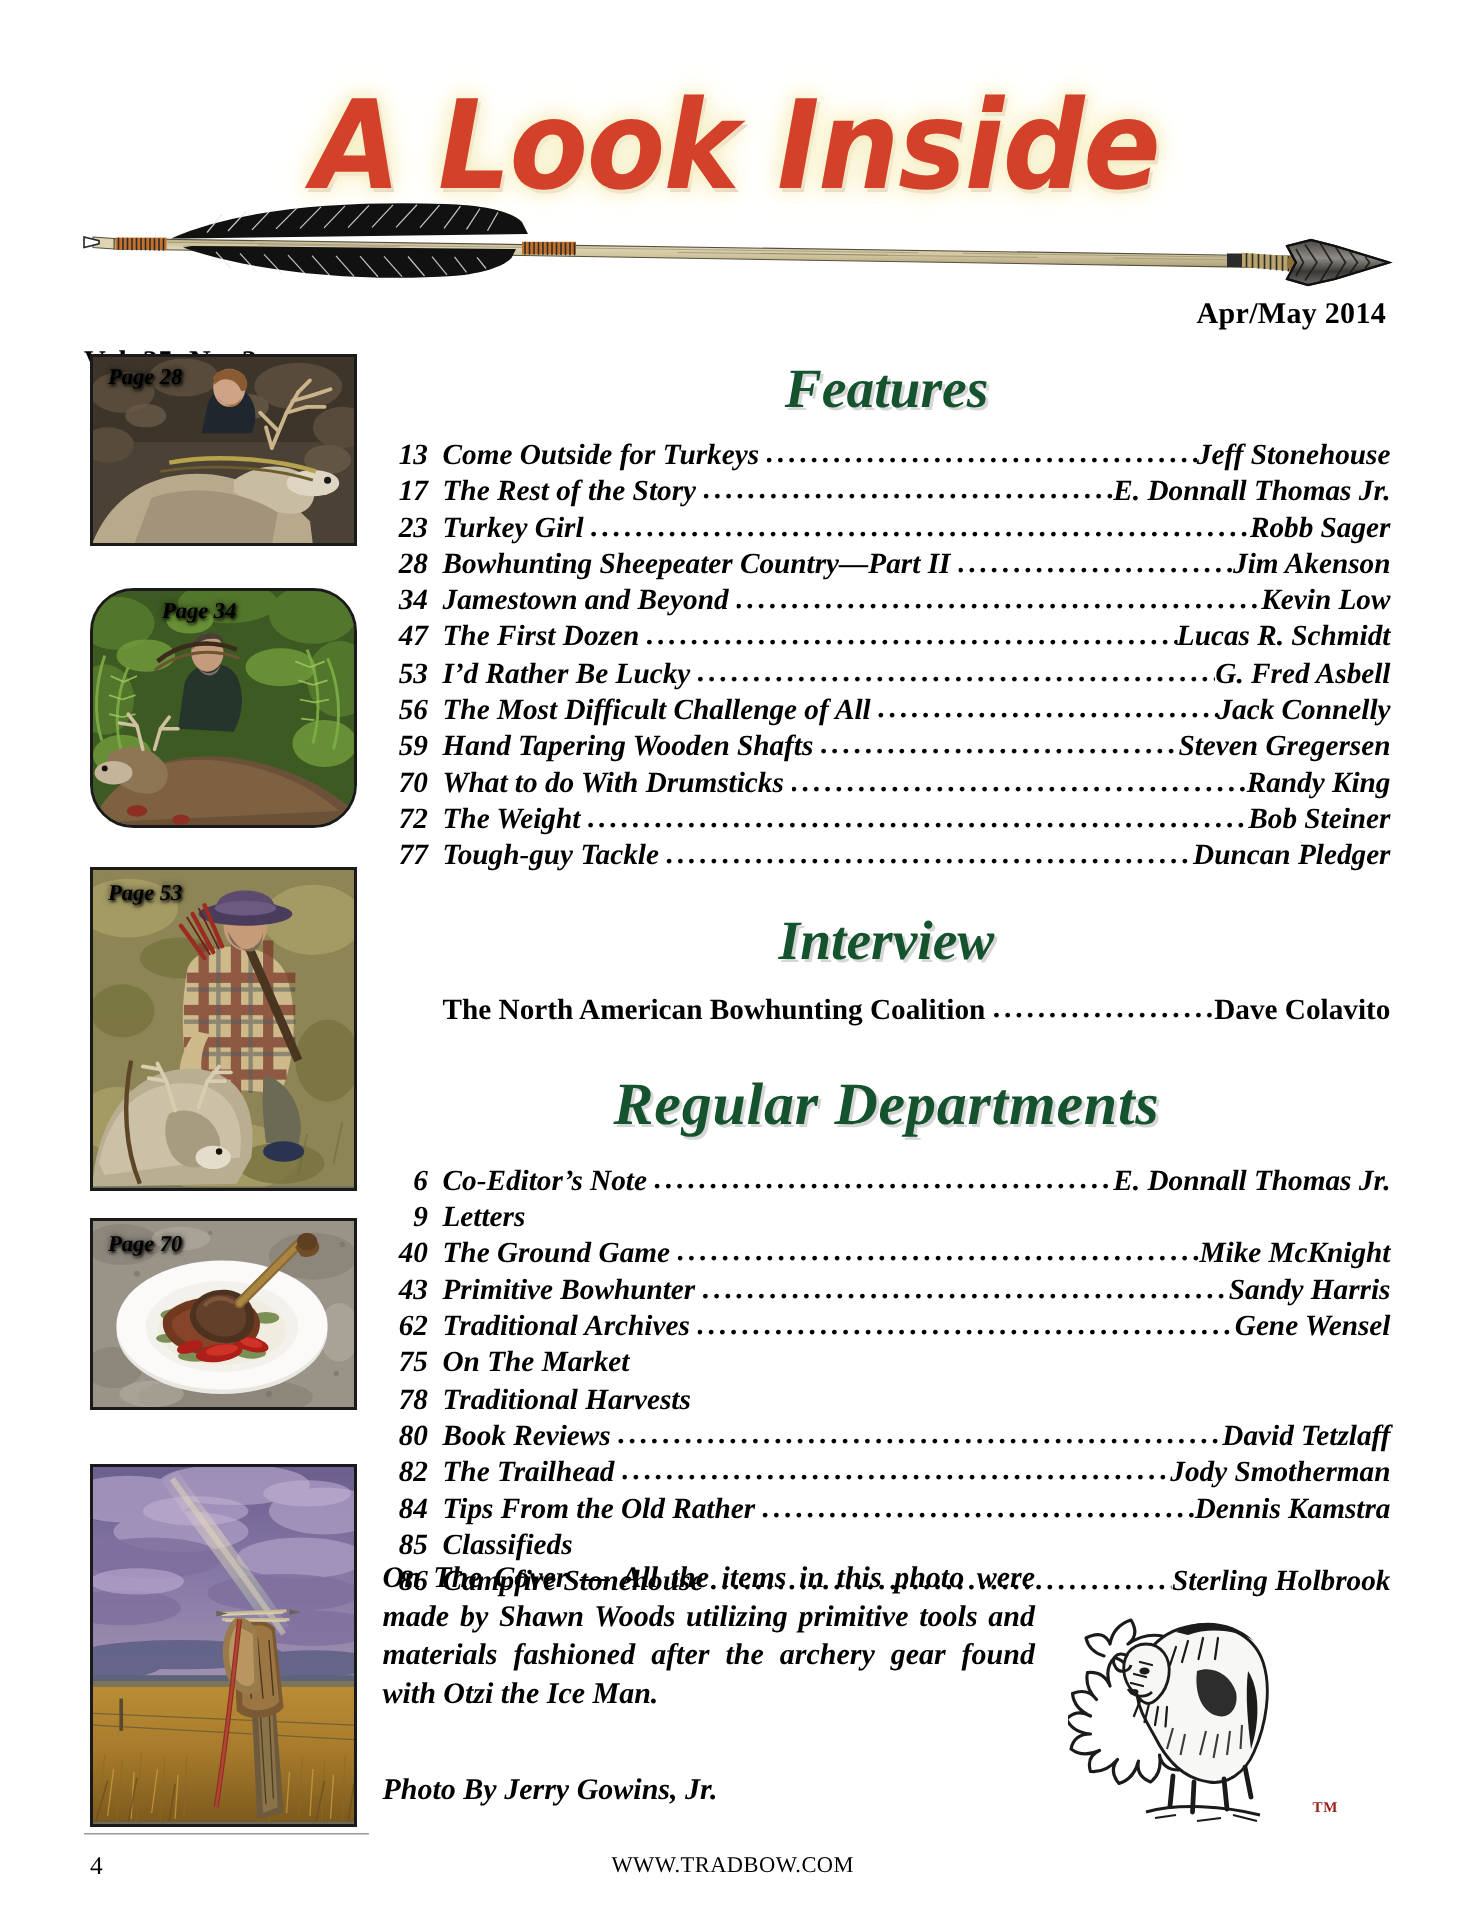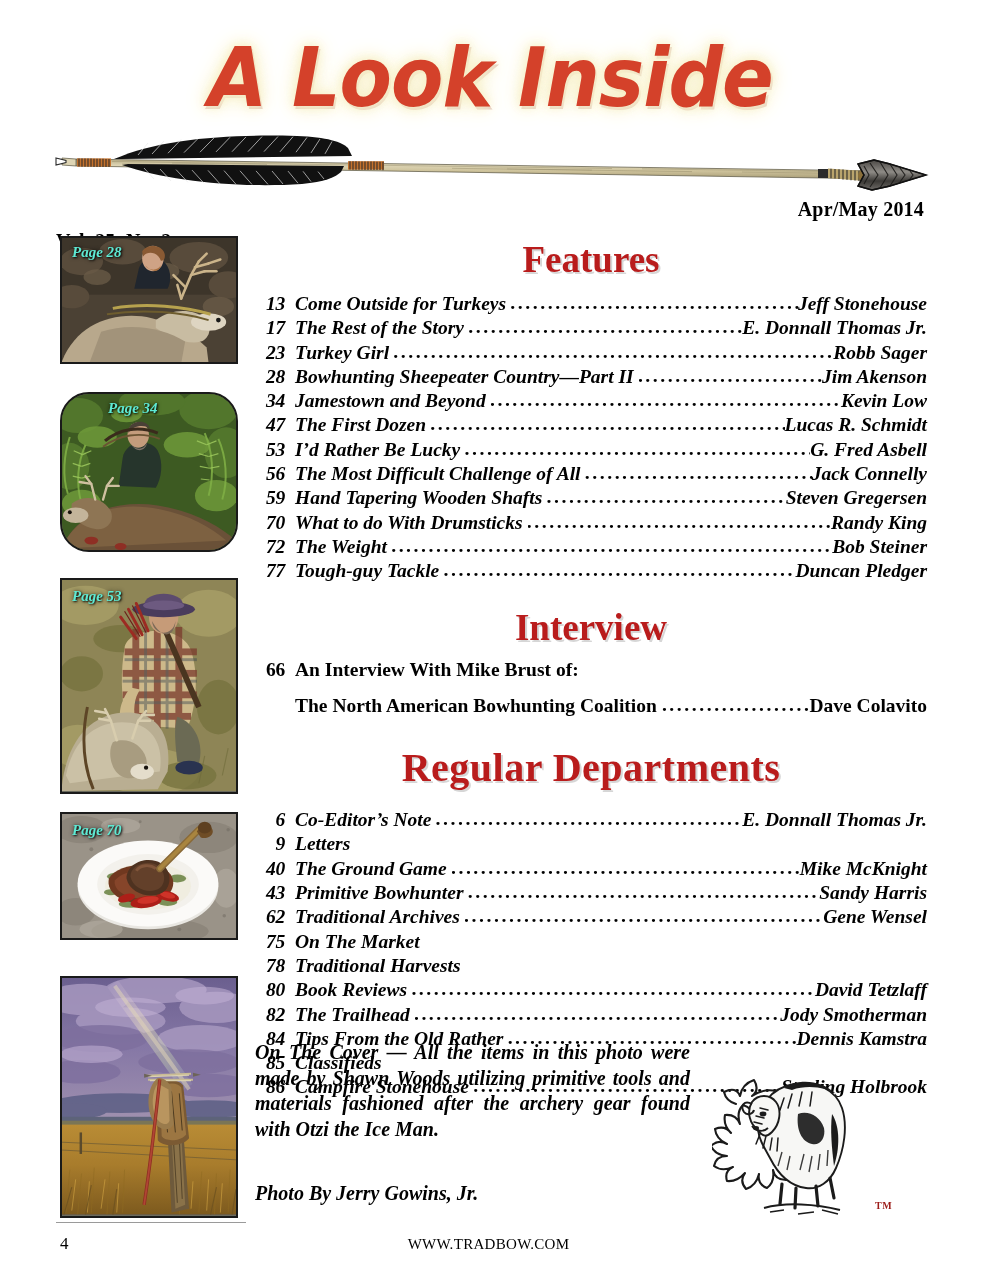--- a/index.html
+++ b/index.html
@@ -13,21 +13,21 @@
     position: relative;
     overflow: hidden;
     font-family: "Liberation Serif", "DejaVu Serif", serif;
     color: #000;
   }
 
   
   #masthead {
     position: absolute;
     left: 0;
-    top: 32px;
+    top: 52px;
     width: 982px;
     text-align: center;
     height: 100px;
   }
   #masthead .title-text {
     display: inline-block;
     font-family: "DejaVu Sans", sans-serif;
     font-weight: bold;
     font-size: 82px;
     line-height: 92px;
@@ -68,21 +68,21 @@
     position: absolute;
     left: 60px;
     border: 2px solid #1a1a1a;
     box-sizing: border-box;
     overflow: hidden;
     background: #6b6b5e;
   }
   .photo .photo-label {
     position: absolute;
     z-index: 5;
-    color: #5eead4;
+    color: #000000;
     font-weight: bold;
     font-style: italic;
     font-size: 15px;
     text-shadow: 1px 1px 2px rgba(0,0,0,0.85), 0 0 4px rgba(0,0,0,0.7);
     white-space: nowrap;
   }
   .photo .art { position: absolute; inset: 0; }
 
   #photo-28 { top: 236px;  width: 178px; height: 128px; }
   #photo-34 { top: 392px;  width: 178px; height: 160px; border-radius: 29px; }
@@ -99,23 +99,24 @@
   #content-column {
     position: absolute;
     left: 255px;
     top: 236px;
     width: 672px;
   }
 
   .section-heading {
     text-align: center;
     font-weight: bold;
-    color: #b91c1c;
+    color: #14532d;
     text-shadow: 2px 2px 0 rgba(120,120,120,0.30);
     font-family: "Liberation Serif", "DejaVu Serif", serif;
+    font-style: italic;
   }
   #heading-features  { font-size: 37px; line-height: 44px; margin: 2px 0 10px 0; }
   #heading-interview { font-size: 37px; line-height: 44px; margin: 22px 0 8px 0; }
   #heading-departments { font-size: 40px; line-height: 48px; margin: 26px 0 10px 0; letter-spacing: 0.5px; }
 
   
   .toc-list { list-style: none; margin: 0; padding: 0; font-style: italic; }
   .toc-entry {
     display: flex;
     align-items: baseline;
@@ -802,25 +803,20 @@
       <li class="toc-entry">
         <span class="toc-page">77</span>
         <span class="toc-title">Tough-guy Tackle</span>
         <span class="toc-leader"></span>
         <span class="toc-author">Duncan Pledger</span>
       </li>
     </ul>
 
   <div class="section-heading" id="heading-interview">Interview</div>
   <div>
-    <div class="toc-entry no-leader">
-      <span class="toc-page">66</span>
-      <span class="toc-title">An Interview With Mike Brust of:</span>
-      <span class="toc-leader"></span>
-    </div>
     <div class="toc-entry-sub">
       <span class="toc-title" style="margin-left:0">The North American Bowhunting Coalition</span>
       <span class="toc-leader"></span>
       <span class="toc-author">Dave Colavito</span>
     </div>
   </div>
 
   <div class="section-heading" id="heading-departments">Regular Departments</div>
   <ul class="toc-list" id="departments-list">
       <li class="toc-entry">

